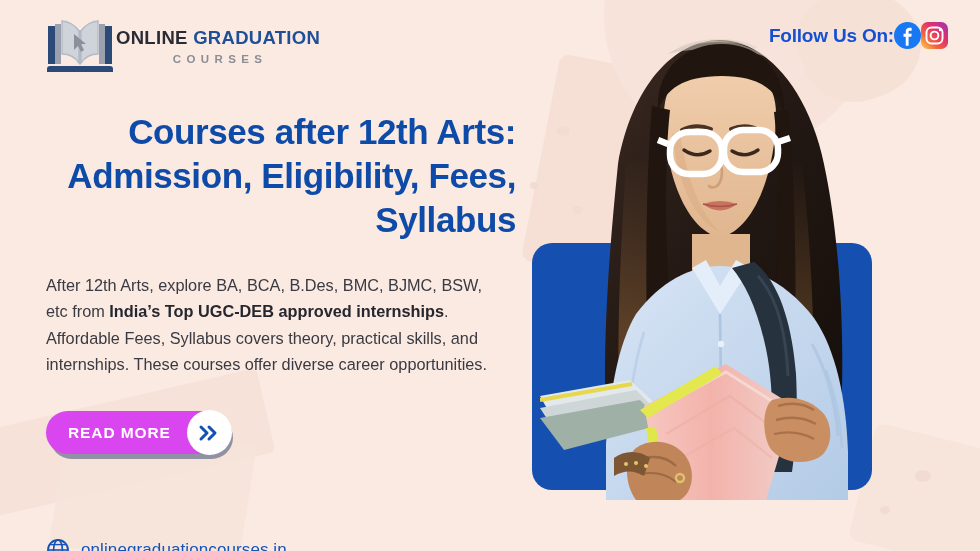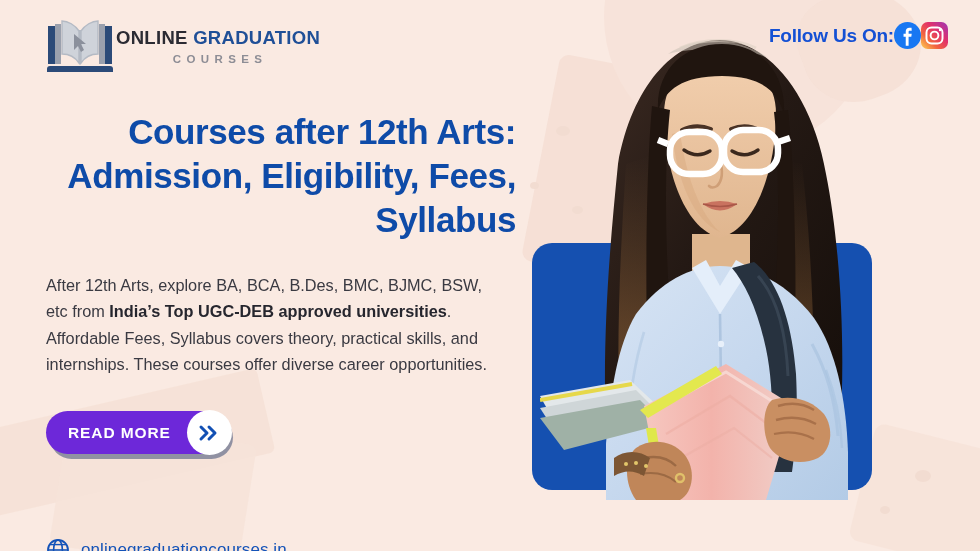--- a/index.html
+++ b/index.html
@@ -96,21 +96,21 @@
   }
   .body-copy {
     position:absolute; left:46px; top:272px; width:450px;
     font-size:16.3px; color:#3a3a42; line-height:1.62;
   }
   .body-copy b { color:#26262e; font-weight:bold; }
 
   .cta {
     position:absolute; left:46px; top:411px;
     height:43px; display:inline-flex; align-items:center;
-    background:#6d28d9; border-radius:22px;
+    background:#d946ef; border-radius:22px;
     padding:0 4px 0 22px;
     box-shadow:4px 5px 0 rgba(20,45,95,.45);
     cursor:pointer; border:none;
   }
   .cta-label {
     color:#ffffff; font-size:15.5px; font-weight:bold;
     letter-spacing:.9px; margin-right:16px; white-space:nowrap;
   }
   .cta-circle {
     width:45px; height:45px; border-radius:50%;
@@ -195,21 +195,21 @@
     <rect x="0" y="0" width="32" height="32" rx="8" fill="url(#igg)"></rect>
     <rect x="6.5" y="6.5" width="19" height="19" rx="6" fill="none" stroke="#ffffff" stroke-width="2.3"></rect>
     <circle cx="16" cy="16" r="4.6" fill="none" stroke="#ffffff" stroke-width="2.3"></circle>
     <circle cx="22.6" cy="9.5" r="1.5" fill="#ffffff"></circle>
   </svg>
 </div>
 
 <h1 class="headline">Courses after 12th Arts: Admission, Eligibility, Fees, Syllabus</h1>
 
 <p class="body-copy">
-  <span>After 12th Arts, explore BA, BCA, B.Des, BMC, BJMC, BSW, etc from </span><b>India’s Top UGC-DEB approved universities</b><span>. Affordable Fees, Syllabus covers theory, practical skills, and internships. These courses offer diverse career opportunities.</span>
+  <span>After 12th Arts, explore BA, BCA, B.Des, BMC, BJMC, BSW, etc from </span><b>India’s Top UGC-DEB approved internships</b><span>. Affordable Fees, Syllabus covers theory, practical skills, and internships. These courses offer diverse career opportunities.</span>
 </p>
 
 <button class="cta">
   <span class="cta-label">READ MORE</span>
   <span class="cta-circle">
     <svg width="22" height="18" viewBox="0 0 22 18">
       <path d="M3 3 L9 9 L3 15" fill="none" stroke="#1250b4" stroke-width="3" stroke-linecap="round" stroke-linejoin="round"></path>
       <path d="M11 3 L17 9 L11 15" fill="none" stroke="#1250b4" stroke-width="3" stroke-linecap="round" stroke-linejoin="round"></path>
     </svg>
   </span>

